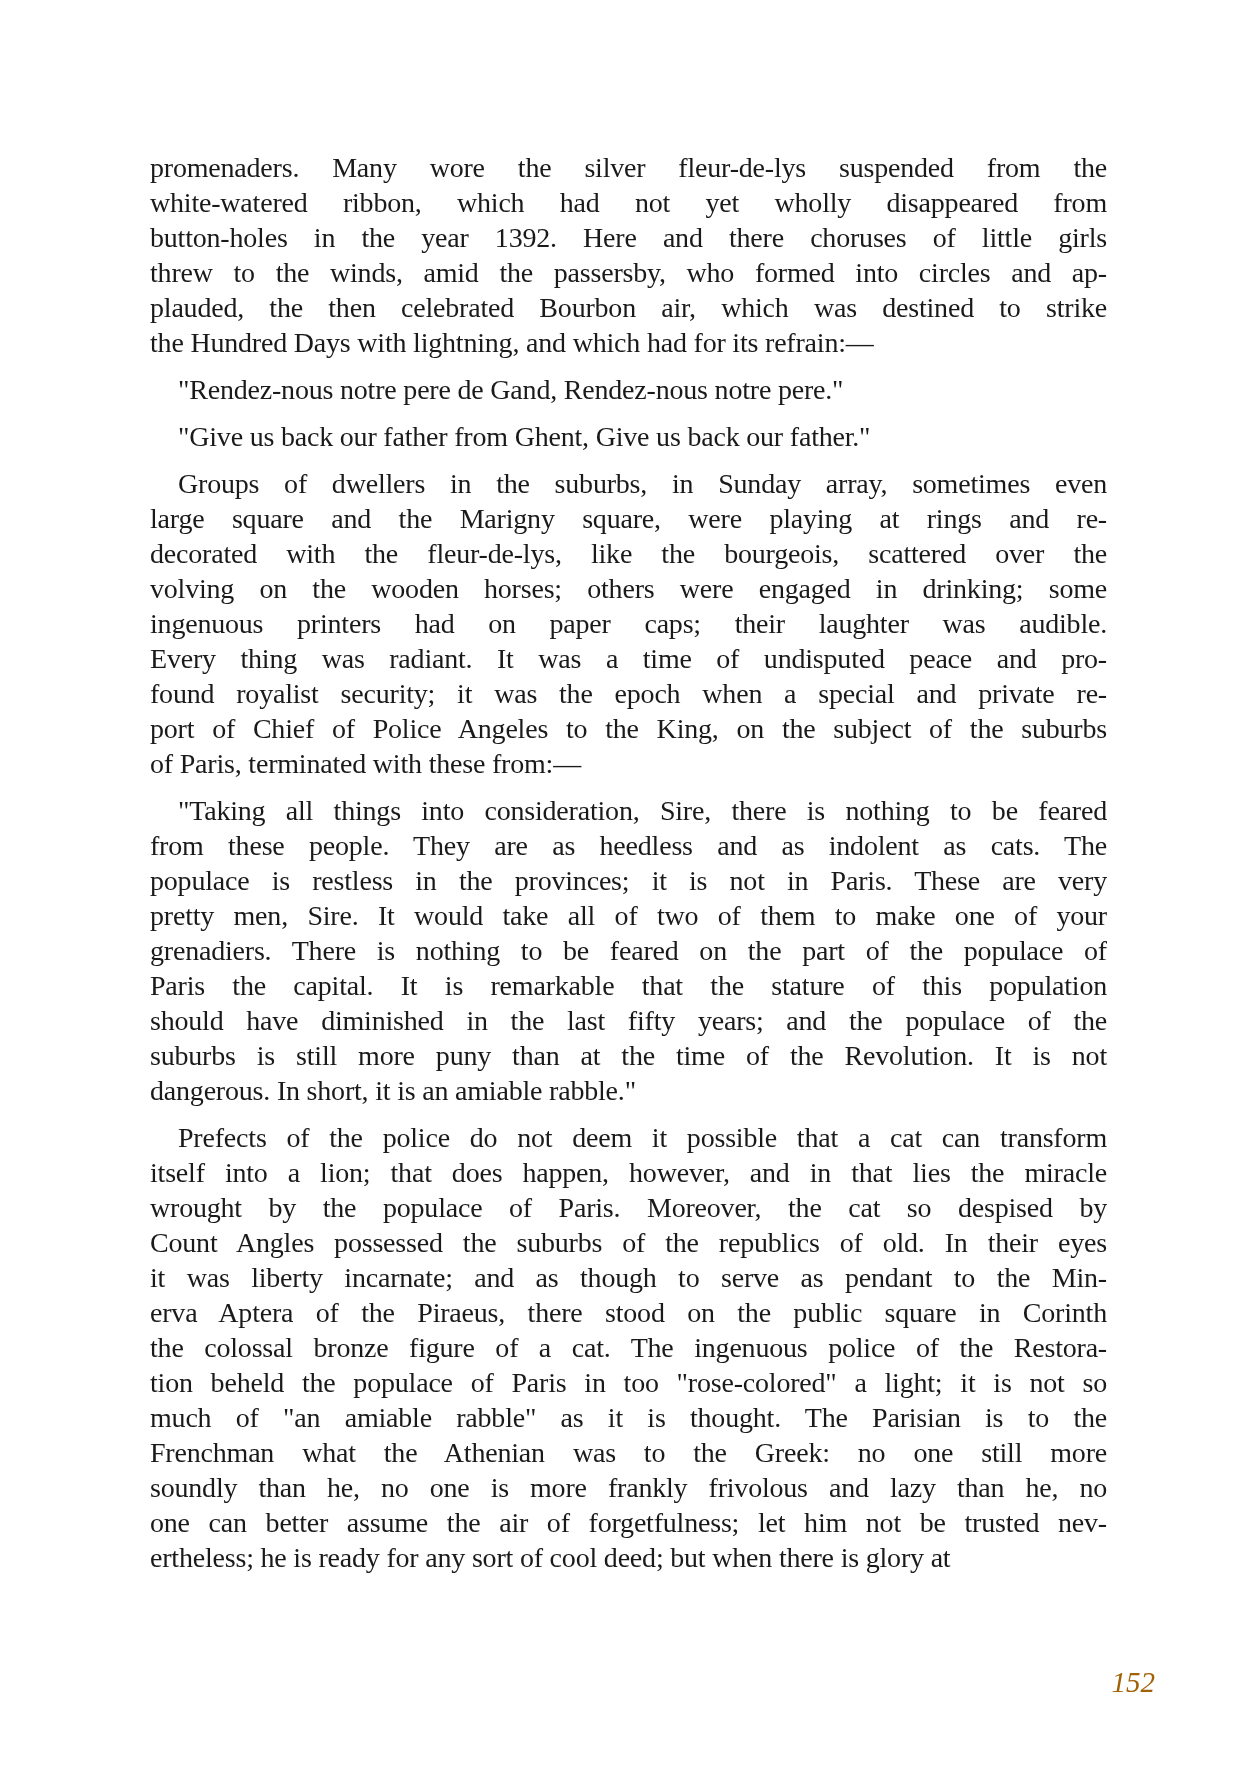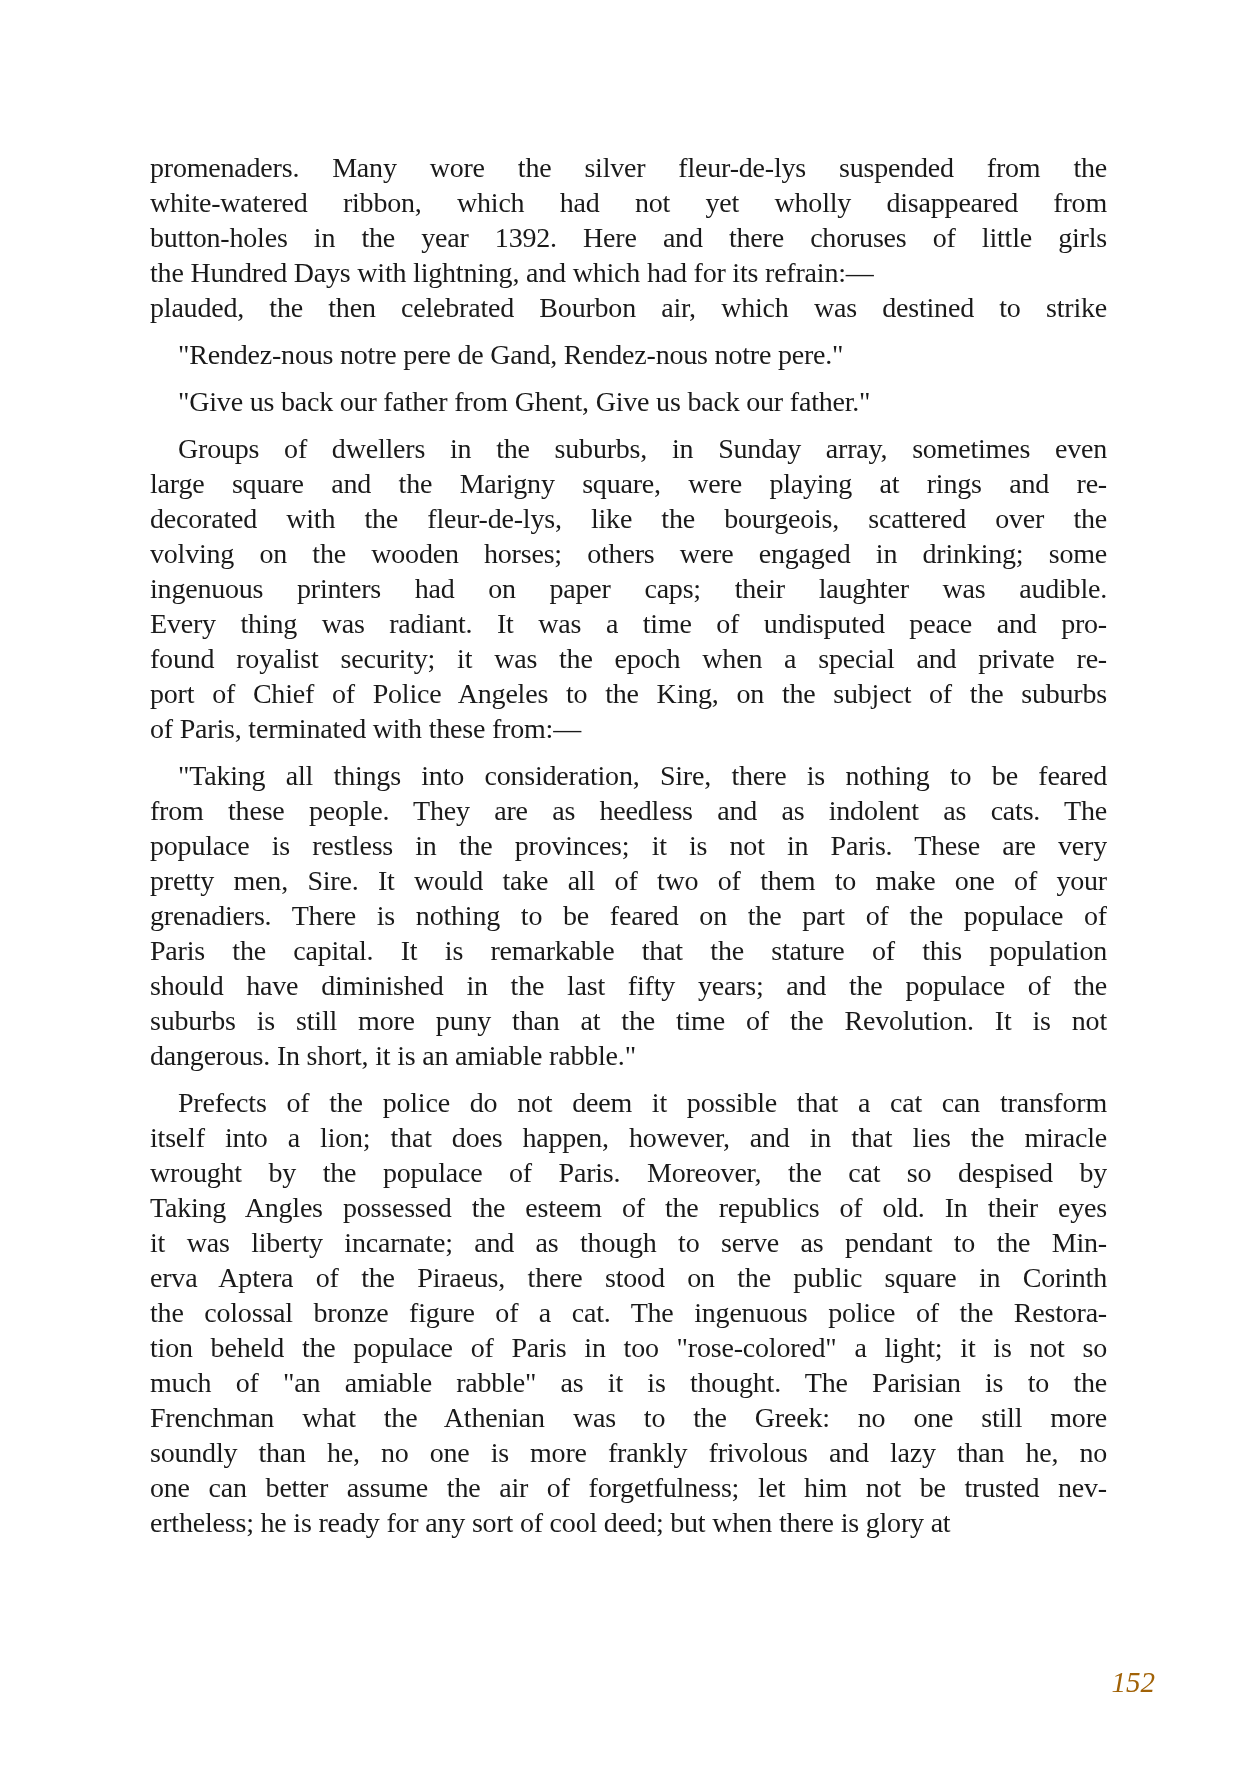--- a/index.html
+++ b/index.html
@@ -44,22 +44,23 @@
 </style>
 </head>
 <body>
 
 <div class="page" style="background: rgb(255, 255, 255); color: rgb(26, 26, 26);">
   <div class="page-text">
       <div class="paragraph">
         <div class="line">promenaders. Many wore the silver fleur-de-lys suspended from the</div>
         <div class="line">white-watered ribbon, which had not yet wholly disappeared from</div>
         <div class="line">button-holes in the year 1392. Here and there choruses of little girls</div>
+        <div class="line">threw to the winds, amid the passersby, who formed into circles and ap-</div>
+        <div class="line">plauded, the then celebrated Bourbon air, which was destined to strike</div>
         <div class="line last">the Hundred Days with lightning, and which had for its refrain:—</div>
-        <div class="line">plauded, the then celebrated Bourbon air, which was destined to strike</div>
       </div>
       <div class="paragraph indent">
         <div class="line last">"Rendez-nous notre pere de Gand, Rendez-nous notre pere."</div>
       </div>
       <div class="paragraph indent">
         <div class="line last">"Give us back our father from Ghent, Give us back our father."</div>
       </div>
       <div class="paragraph indent">
         <div class="line">Groups of dwellers in the suburbs, in Sunday array, sometimes even</div>
         <div class="line">large square and the Marigny square, were playing at rings and re-</div>
@@ -79,21 +80,21 @@
         <div class="line">grenadiers. There is nothing to be feared on the part of the populace of</div>
         <div class="line">Paris the capital. It is remarkable that the stature of this population</div>
         <div class="line">should have diminished in the last fifty years; and the populace of the</div>
         <div class="line">suburbs is still more puny than at the time of the Revolution. It is not</div>
         <div class="line last">dangerous. In short, it is an amiable rabble."</div>
       </div>
       <div class="paragraph indent">
         <div class="line">Prefects of the police do not deem it possible that a cat can transform</div>
         <div class="line">itself into a lion; that does happen, however, and in that lies the miracle</div>
         <div class="line">wrought by the populace of Paris. Moreover, the cat so despised by</div>
-        <div class="line">Taking Angles possessed the esteem of the republics of old. In their eyes</div>
+        <div class="line">Count Angles possessed the suburbs of the republics of old. In their eyes</div>
         <div class="line">it was liberty incarnate; and as though to serve as pendant to the Min-</div>
         <div class="line">erva Aptera of the Piraeus, there stood on the public square in Corinth</div>
         <div class="line">the colossal bronze figure of a cat. The ingenuous police of the Restora-</div>
         <div class="line">tion beheld the populace of Paris in too "rose-colored" a light; it is not so</div>
         <div class="line">much of "an amiable rabble" as it is thought. The Parisian is to the</div>
         <div class="line">Frenchman what the Athenian was to the Greek: no one still more</div>
         <div class="line">soundly than he, no one is more frankly frivolous and lazy than he, no</div>
         <div class="line">one can better assume the air of forgetfulness; let him not be trusted nev-</div>
         <div class="line last">ertheless; he is ready for any sort of cool deed; but when there is glory at</div>
       </div>

